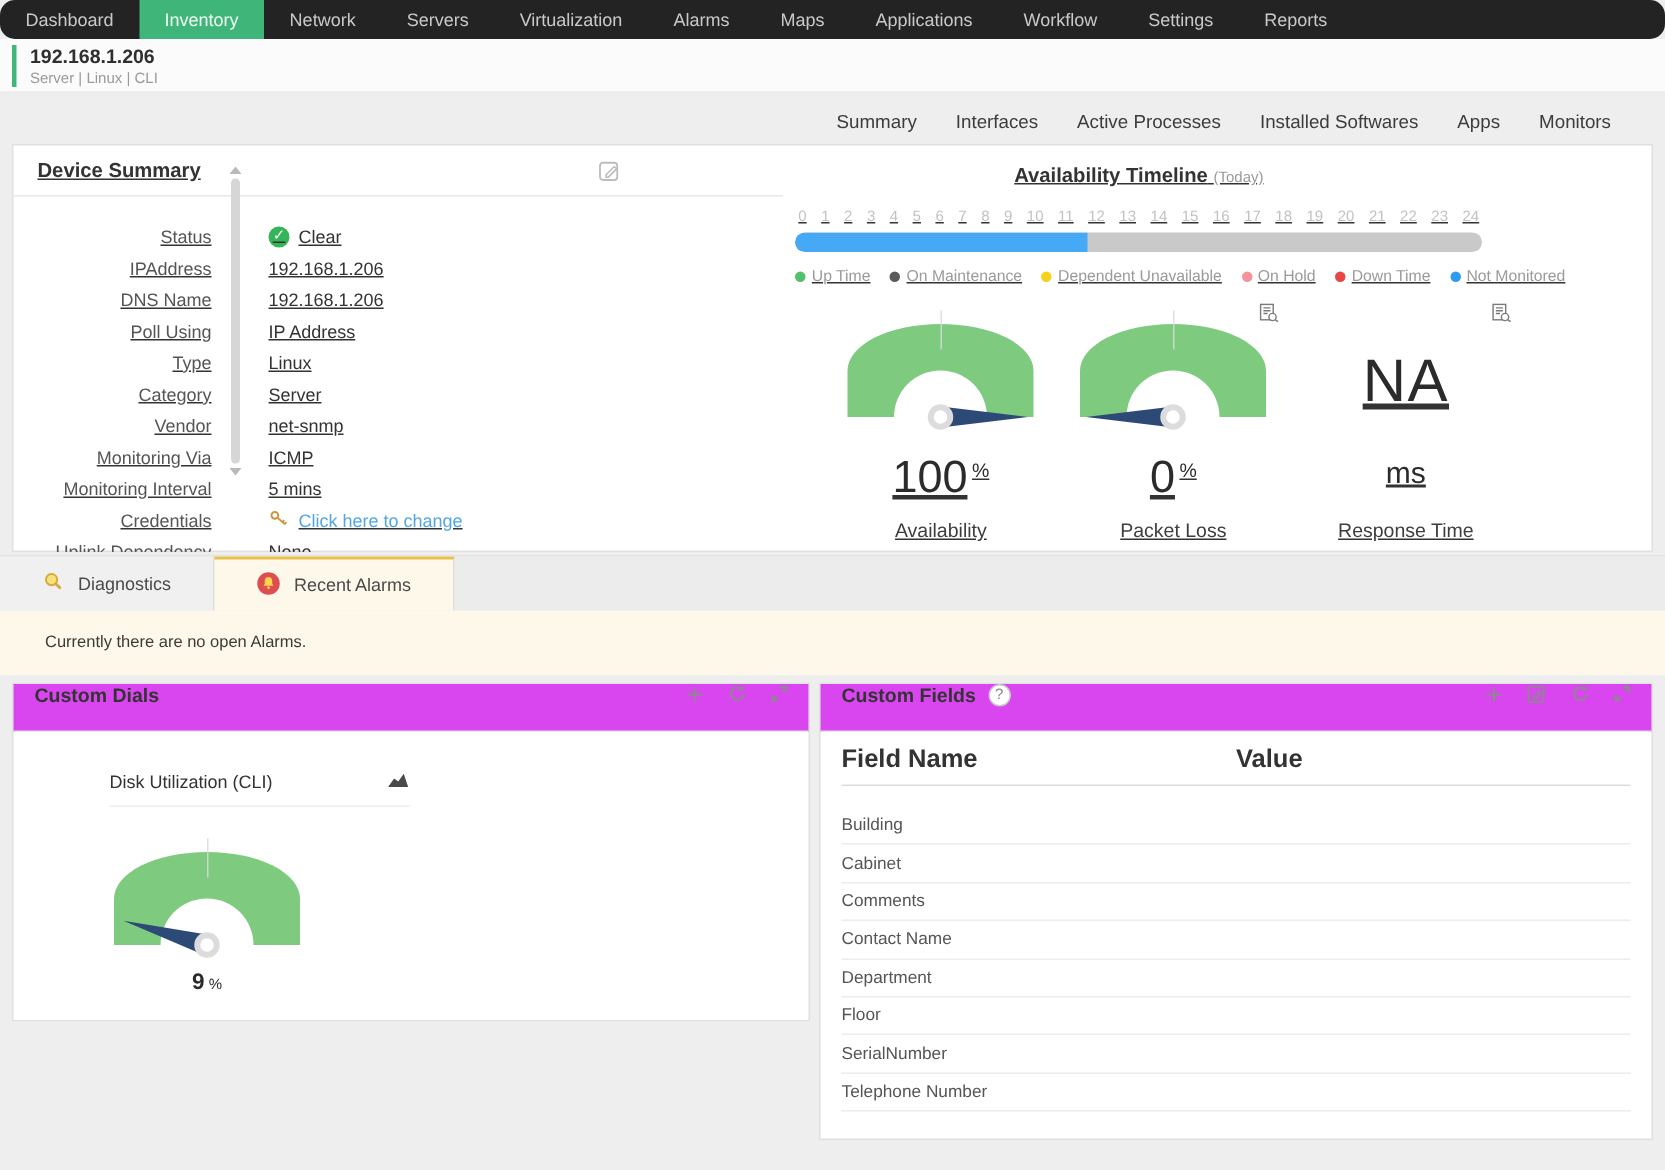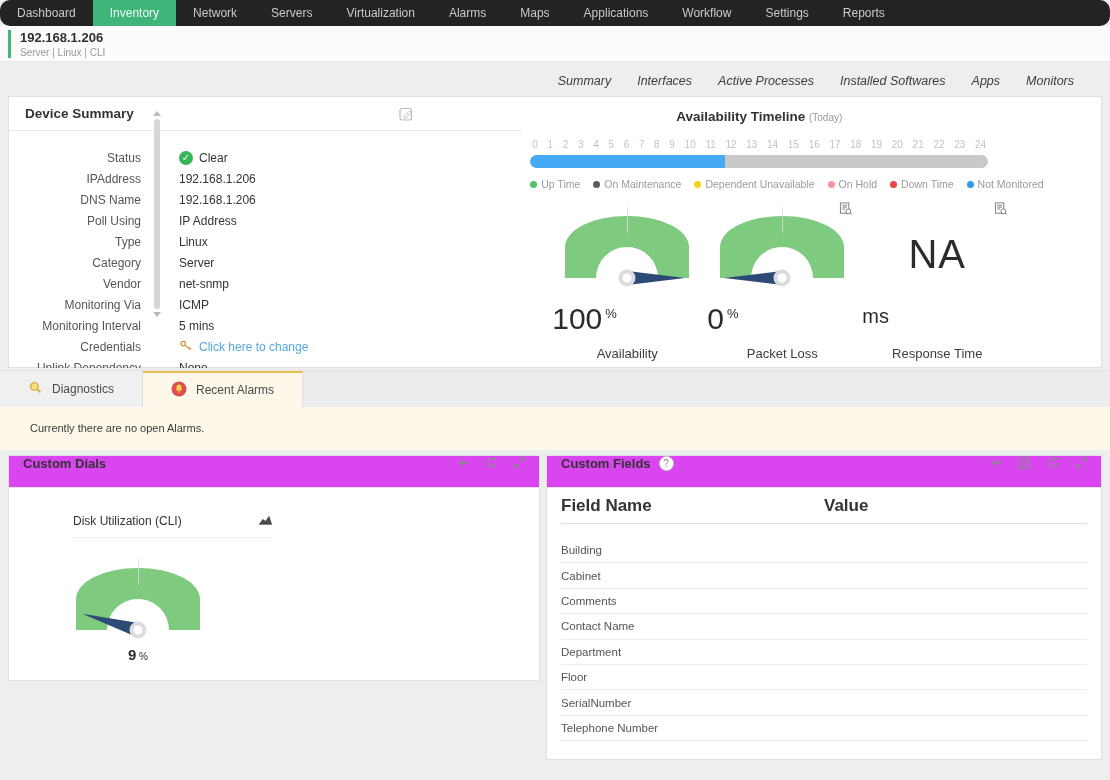--- a/index.html
+++ b/index.html
@@ -13,24 +13,24 @@
   .nav-item { padding:0 17px; line-height:26px; font-size:12px; color:#c9c9c9; cursor:pointer; white-space:nowrap; }
   .nav-item.active { background:#3fb57a; color:#eefcf4; }
   
   .device-strip { height:36px; background:#fbfbfb; display:flex; align-items:center; border-bottom:1px solid #eaeaea; }
   .device-accent { width:3px; height:28px; background:#3fb57a; margin-left:8px; }
   .device-info { margin-left:9px; }
   .device-title { font-size:13px; font-weight:bold; color:#2f2f2f; }
   .device-sub { font-size:10px; color:#9a9a9a; margin-top:2px; }
   
   .page-tabs { display:flex; justify-content:flex-end; gap:26px; padding:12px 36px 0 0; font-size:12.5px; color:#3c3c3c; }
-  .page-tab { cursor:pointer; padding-bottom:24px; position:relative;font-style:italic; }
+  .page-tab { cursor:pointer; padding-bottom:24px; position:relative; }
   .page-tab.active::after { content:""; position:absolute; left:-6px; right:-6px; bottom:0; height:3px; background:#4db675; }
   
-  .main-card { position:absolute; left:8px; right:8px; top:96px; height:272px; background:#fff; border:1px solid #e0e0e0; display:flex; }
+  .main-card { position:absolute; left:8px; right:8px; top:96px; height:272px; background:#fff; border:1px solid #e0e0e0; display:flex;text-decoration:underline; }
   .ds-pane { width:47%; position:relative; }
   .ds-header { height:34px; display:flex; align-items:center; padding:0 16px; border-bottom:1px solid #e8e8e8; position:relative; }
   .ds-title { font-size:13.5px; font-weight:bold; color:#333; }
   .ds-edit { position:absolute; left:390px; top:9px; cursor:pointer; }
   .ds-body { position:relative; height:237px; overflow:hidden; padding-top:16px; }
   .ds-row { display:flex; height:21px; align-items:center; font-size:12px; }
   .ds-label { width:132px; text-align:right; color:#555; }
   .ds-value { margin-left:38px; color:#333; display:flex; align-items:center; gap:6px; }
   .status-check { width:14px; height:14px; border-radius:50%; background:#35b558; color:#fff; font-size:10px; line-height:14px; text-align:center; display:inline-block; }
   .status-check::before { content:"✓"; }
@@ -53,21 +53,21 @@
   .gauges { display:flex; justify-content:space-between; width:460px; margin:26px 0 0 30px; }
   .gauge-cell { width:150px; text-align:center; position:relative; }
   .report-ic { position:absolute; top:-14px; right:4px; cursor:pointer; }
   .gauge-area { height:76px; position:relative; }
   .gauge { position:relative; width:124px; height:62px; margin:0 auto; }
   .arc { position:absolute; inset:0; border-radius:124px 124px 0 0 / 62px 62px 0 0; background:#7ecb80; }
   .arc::after { content:""; position:absolute; left:50%; bottom:0; transform:translateX(-50%); width:62px; height:31px; border-radius:62px 62px 0 0; background:#fff; }
   .tick { position:absolute; left:50%; top:-9px; width:1px; height:26px; background:#dadada; opacity:.85; }
   .needle { position:absolute; left:50%; bottom:-7px; width:58px; height:14px; transform-origin:0 50%; background:#2d4a76; clip-path:polygon(0 0, 0 100%, 100% 50%); }
   .hub { position:absolute; left:50%; bottom:0; width:17px; height:17px; background:#fff; border:4px solid #dcdcdc; border-radius:50%; transform:translate(-50%,50%); }
-  .value-area { height:42px; display:flex; align-items:flex-end; gap:3px; }
+  .value-area { height:42px; display:flex; align-items:flex-end; justify-content:center; gap:3px; }
   .value-num { font-size:30px; line-height:1; color:#2b2b2b; }
   .value-unit { font-size:13px; color:#2b2b2b; margin-bottom:13px; }
   .na-area { height:76px; display:flex; align-items:center; justify-content:center; }
   .na-text { font-size:40px; color:#2b2b2b; letter-spacing:1px; }
   .ms-text { font-size:20px; color:#2b2b2b; }
   .gauge-caption { margin-top:12px; font-size:13px; color:#3d3d3d; }
   
   .alarms { position:absolute; left:0; right:0; top:370px; height:80px; background:#fdf8e9; border-top:1px solid #e2e2e2; }
   .alarm-tabs { height:36px; background:#ececec; display:flex; }
   .alarm-tab { display:flex; align-items:center; gap:9px; padding:0 28px; font-size:12px; color:#4a4a4a; cursor:pointer; background:#f0f0f0; border-right:1px solid #dddddd; }

